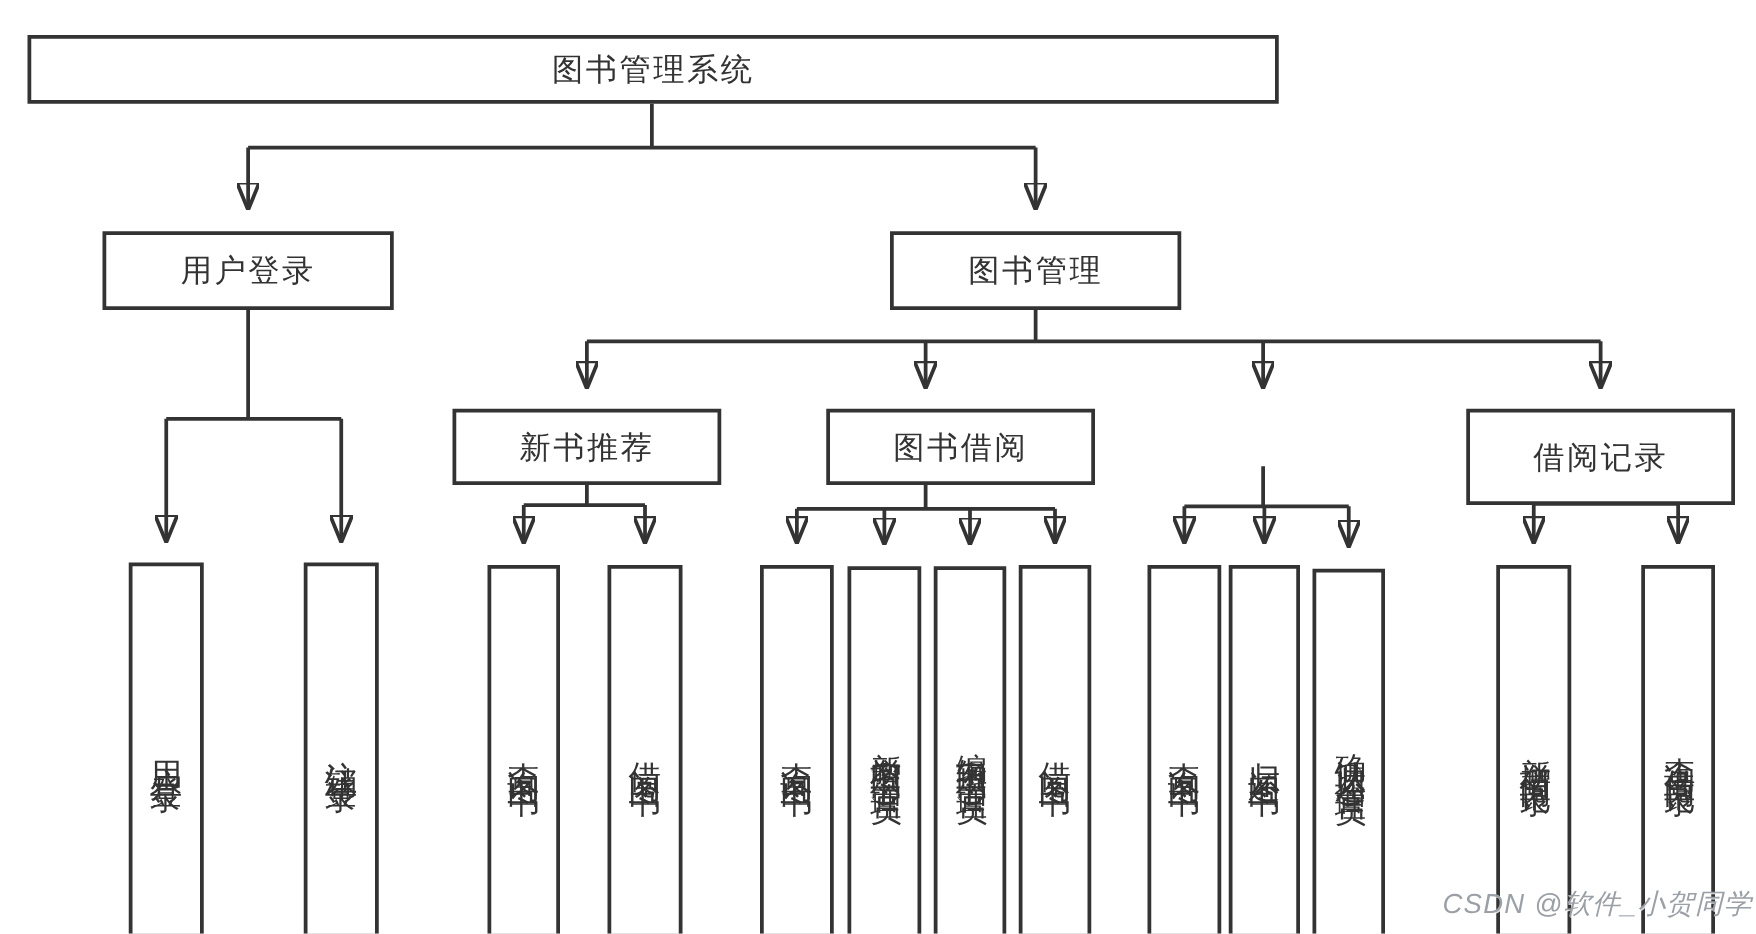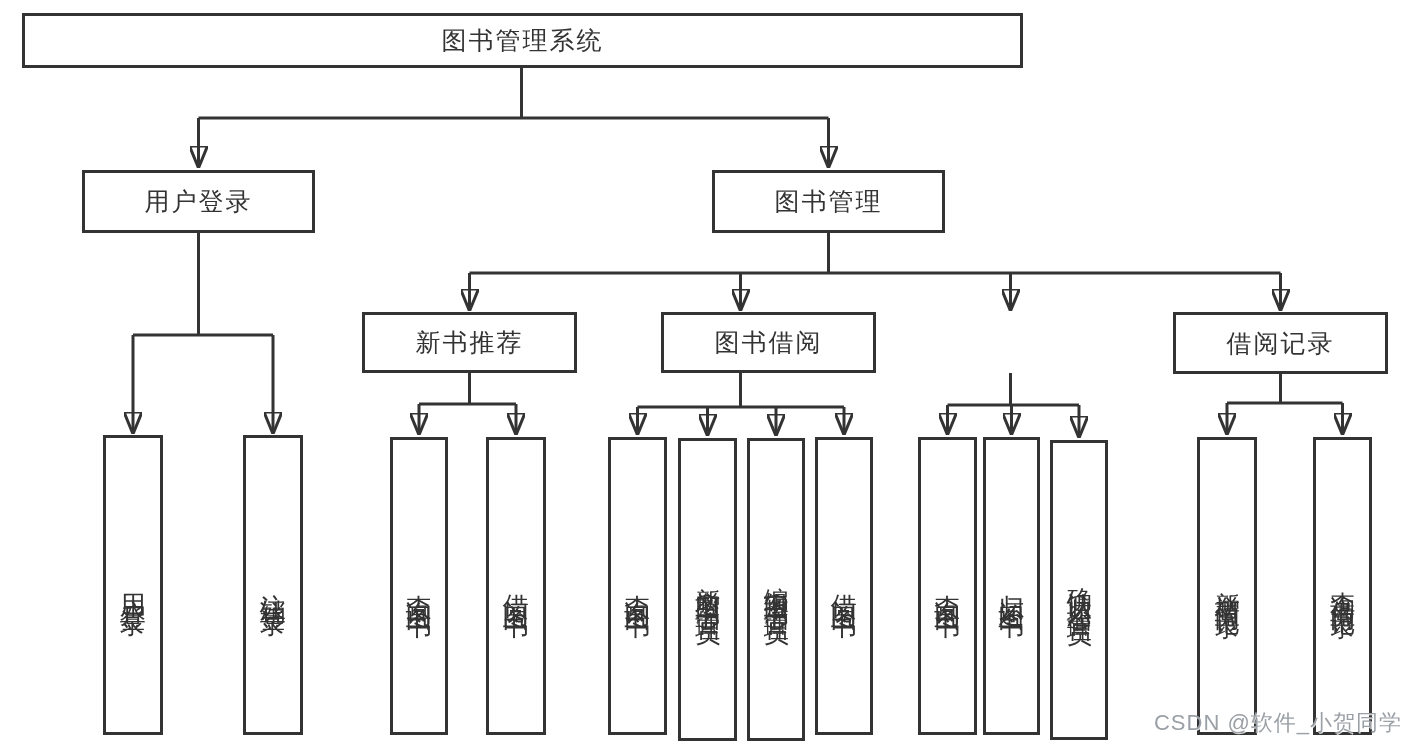--- a/index.html
+++ b/index.html
@@ -36,20 +36,21 @@
     fill: none;
   }
   .box {
     position: absolute;
     box-sizing: border-box;
     border: 3px solid var(--line);
     background: #ffffff;
     display: flex;
     align-items: center;
     justify-content: center;
+    margin-top: 15px;
   }
   .h-box span {
     font-size: 25px;
     letter-spacing: 2px;
     white-space: nowrap;
   }
   .v-box span {
     writing-mode: vertical-rl;
     text-orientation: mixed;
     font-size: 26px;
@@ -63,20 +64,21 @@
   }
   .watermark {
     position: absolute;
     right: 3px;
     bottom: 9px;
     font-size: 22px;
     letter-spacing: 1px;
     color: var(--wm);
     white-space: nowrap;
     text-shadow: 1px 1px 0 rgba(255,255,255,0.8);
+    font-style: italic;
   }
 </style>
 </head>
 <body>
 
 <div class="stage">
 
   <svg class="wires" viewBox="0 0 1405 747">
     <defs>
       <marker id="arw" viewBox="0 0 22 18" refX="21" refY="9" markerWidth="22" markerHeight="18" markerUnits="userSpaceOnUse" orient="auto">
@@ -142,21 +144,21 @@
   <div class="box h-box" style="left:362px;top:312px;width:215px;height:61px">
     <span>新书推荐</span>
   </div>
 
   <div class="box h-box" style="left:712px;top:170px;width:233px;height:63px">
     <span>图书管理</span>
   </div>
   <div class="box h-box" style="left:661px;top:312px;width:215px;height:61px">
     <span>图书借阅</span>
   </div>
-  <div class="box h-box" style="left:1173px;top:312px;width:215px;height:62px">
+  <div class="box h-box" style="left:1173px;top:312px;width:215px;height:77px">
     <span>借阅记录</span>
   </div>
 
   <div class="box v-box" style="left:103px;top:435px;width:60px;height:300px">
     <span>用户登录</span>
   </div>
   <div class="box v-box" style="left:243px;top:435px;width:60px;height:300px">
     <span>注销登录</span>
   </div>
 

